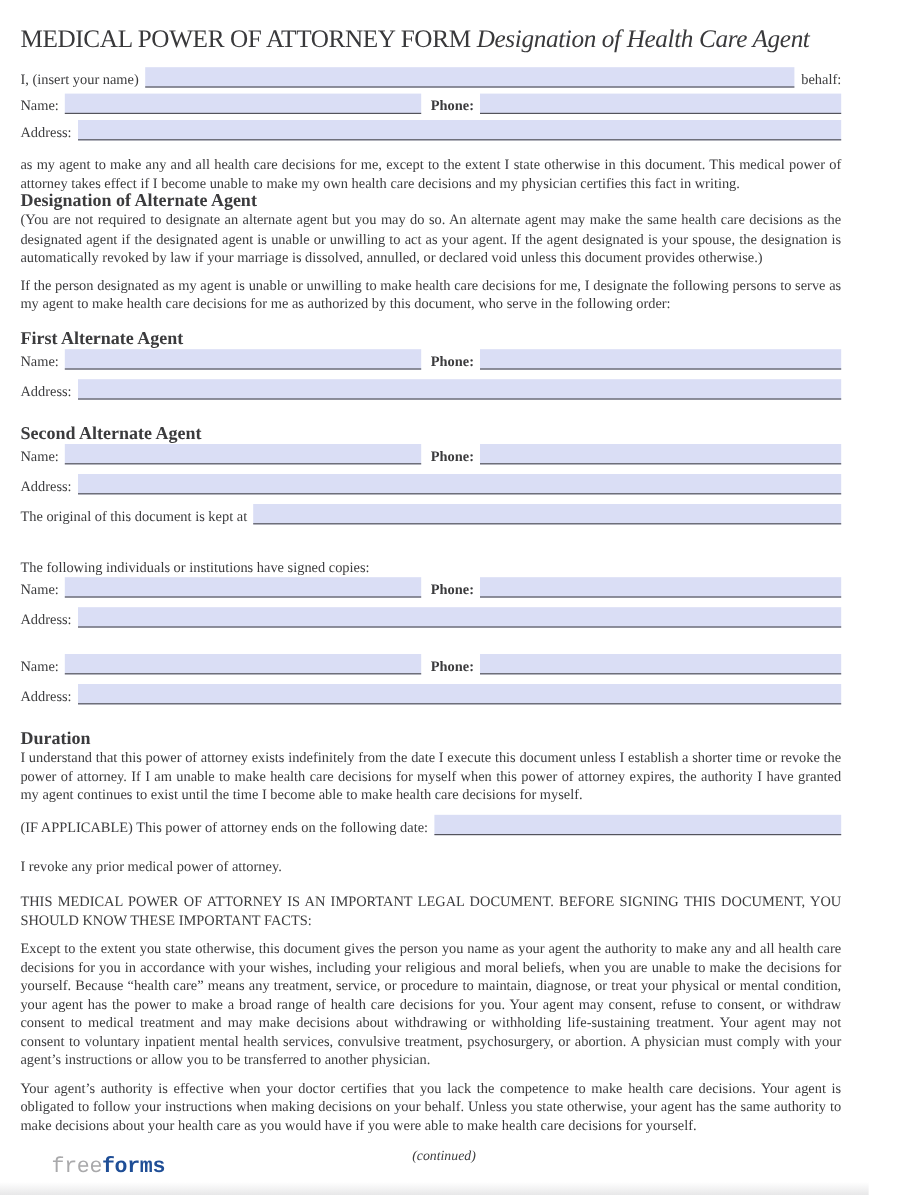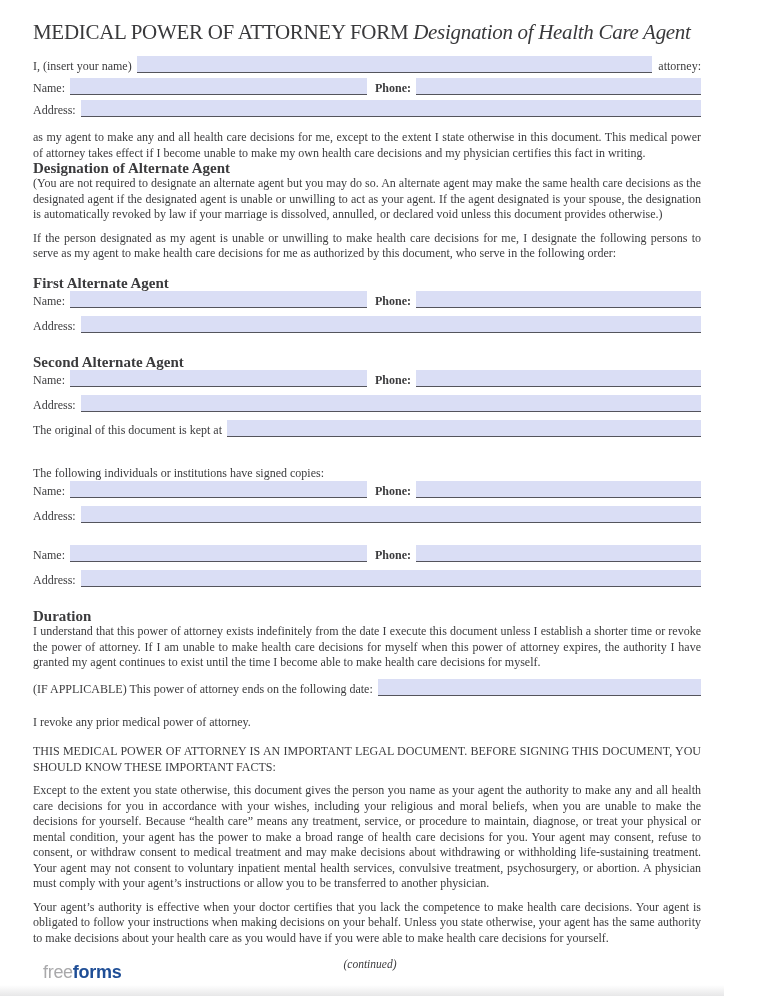--- a/index.html
+++ b/index.html
@@ -3,21 +3,21 @@
 <meta charset="utf-8">
 <style>
   * { margin:0; padding:0; box-sizing:border-box; }
   html,body { background:#ffffff; }
   .page {
     position:relative;
     width:724px; height:996px;
     background:#ffffff;
     font-family:"Liberation Serif", serif;
     color:#3b3b3d;
-    padding:20px 23px 0 33px;
+    padding:20px 23px 0 17px;
     overflow:hidden;
   }
   h1.title {
     font-size:21px; font-weight:normal; color:#39393b;
     letter-spacing:-0.3px; white-space:nowrap;
     margin-bottom:11px;
   }
   h1.title .t-italic { font-style:italic; }
   p.body { font-size:12px; line-height:15.5px; text-align:justify; }
   p.center-head {
@@ -37,41 +37,41 @@
   .phone-lbl { margin-left:8px;font-weight:bold; }
   .suffix { margin-left:6px; }
   .gap-sm { height:8px; } .gap-md { height:14px; } .gap-lg { height:21px; }
   .agent-rows .frow { margin-bottom:8px; }
   .continued {
     position:absolute; left:16px; right:0; bottom:26px;
     text-align:center; font-size:11.5px; font-style:italic; color:#3b3b3d;
   }
   .logo {
     position:absolute; left:43px; bottom:13px;
-    font-family:Liberation Sans, sans-serif;
+    font-family:Liberation Mono, monospace;
     font-size:18px; letter-spacing:-0.3px;
   }
   .logo .free { color:#a9a9ab; font-weight:normal; }
   .logo .forms { color:#1f4e96; font-weight:bold; }
   .page-edge {
     position:absolute; left:0; right:0; bottom:0; height:11px;
     background:linear-gradient(#ffffff, #e7e7e8);
   }
 </style>
 </head>
 <body>
 
 <div class="page">
 
   <h1 class="title"><span>MEDICAL POWER OF ATTORNEY FORM</span><span> </span><span class="t-italic">Designation of Health Care Agent</span></h1>
 
   <div class="frow">
     <span class="lbl">I, (insert your name)</span>
     <span class="fill grow"></span>
-    <span class="lbl suffix">attorney:</span>
+    <span class="lbl suffix">behalf:</span>
   </div>
   <div class="frow">
     <span class="lbl">Name:</span>
     <span class="fill name-w"></span>
     <span class="lbl phone-lbl">Phone:</span>
     <span class="fill grow"></span>
   </div>
   <div class="frow">
     <span class="lbl">Address:</span>
     <span class="fill grow"></span>

